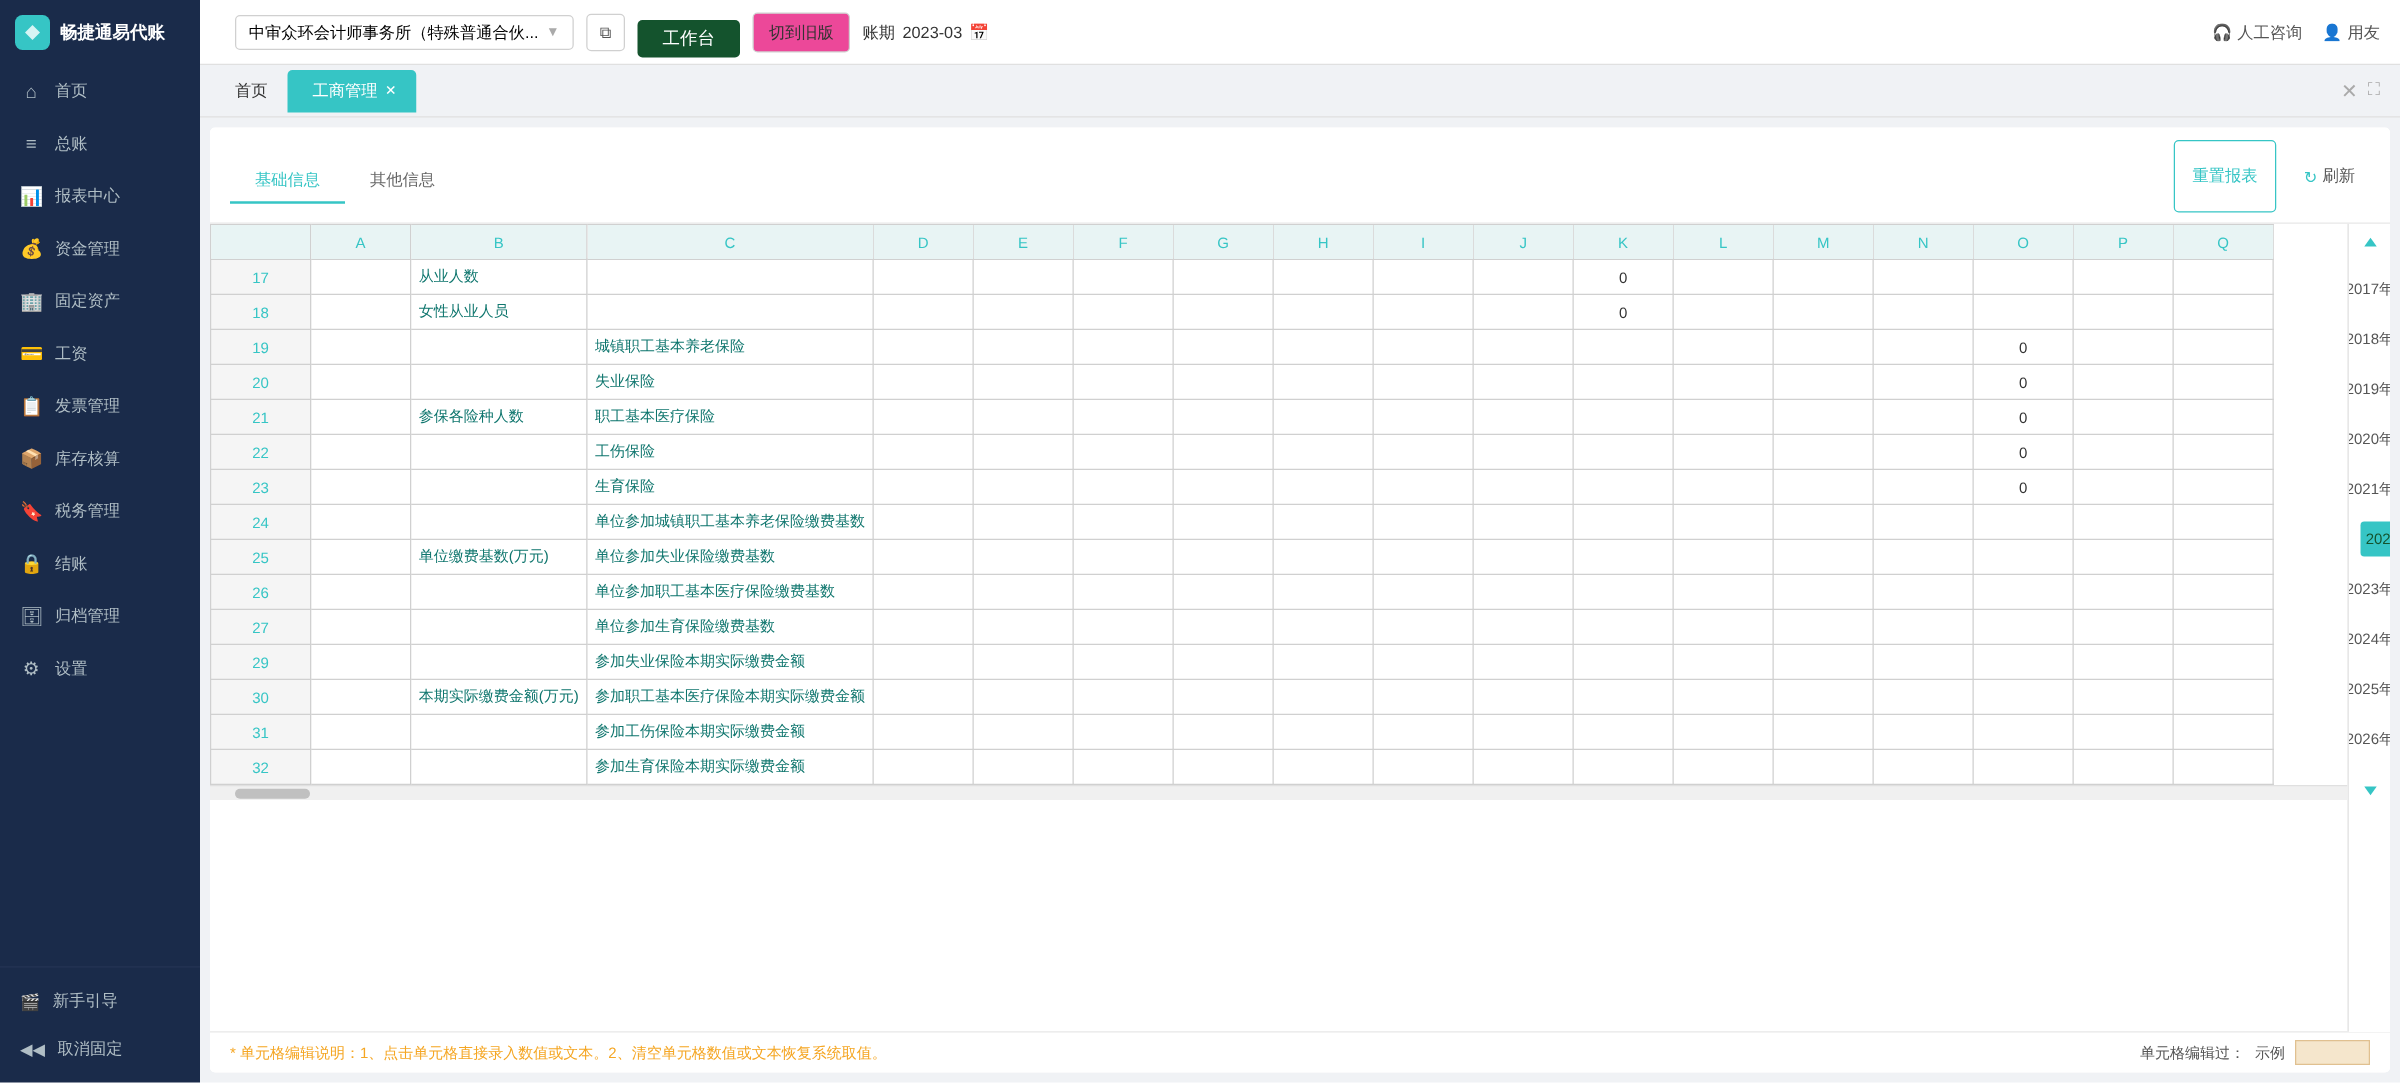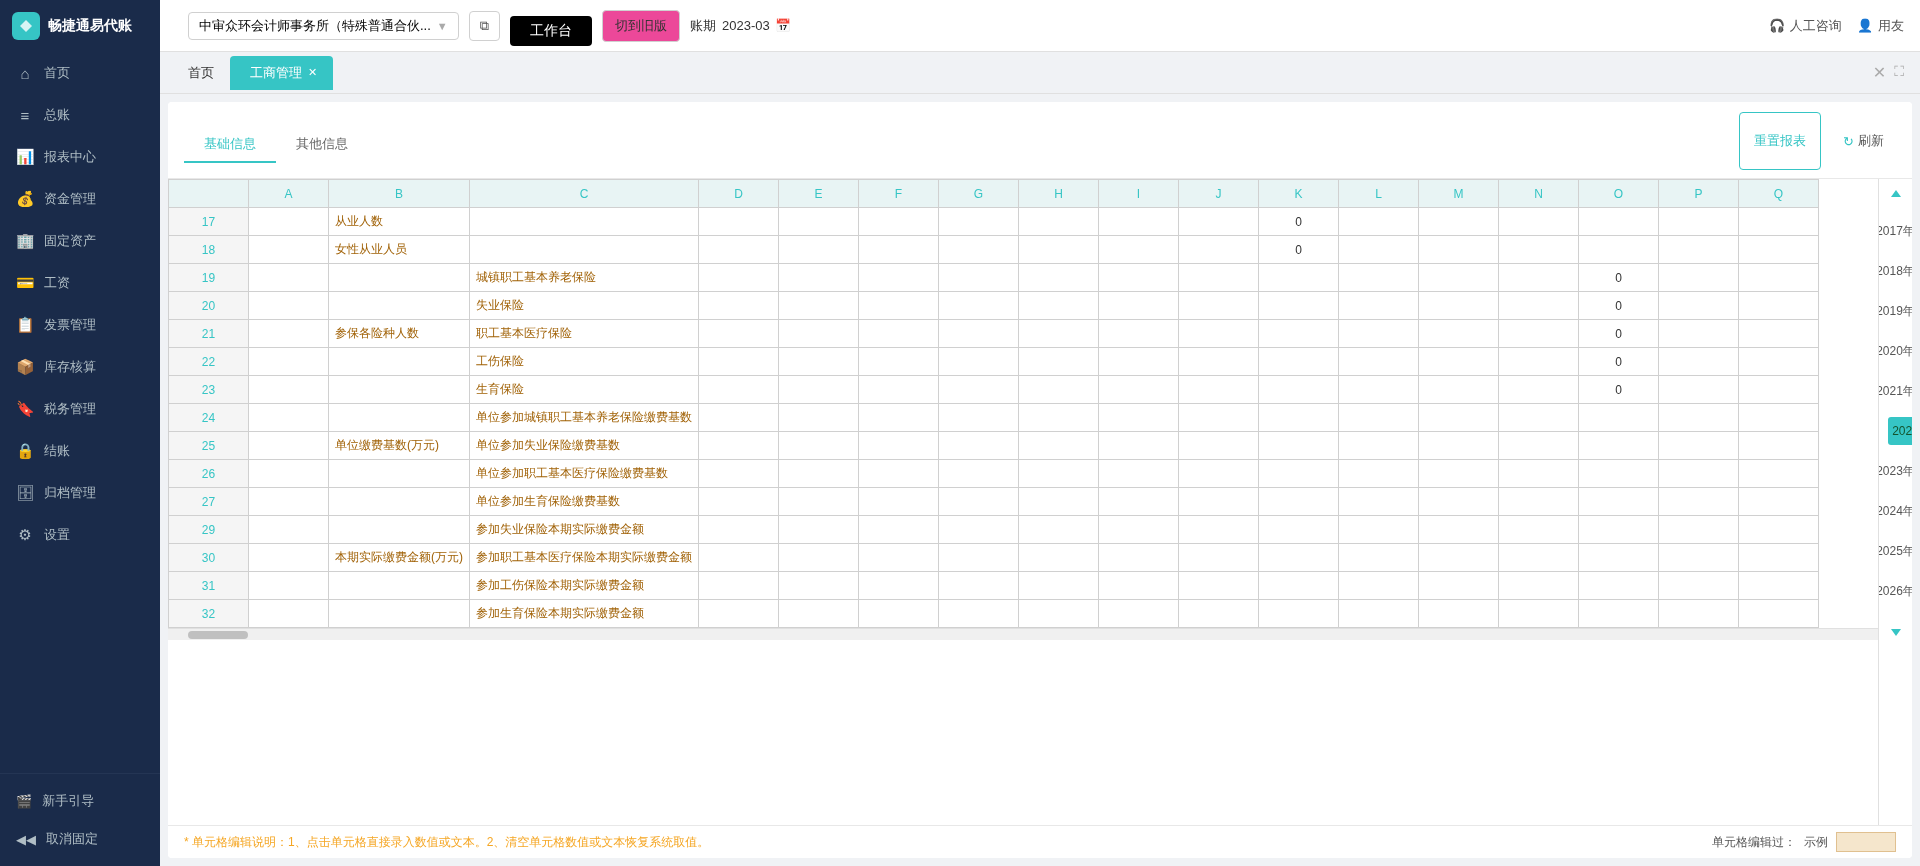--- a/index.html
+++ b/index.html
@@ -26,21 +26,21 @@
       border: 1px solid #d0d0d0; border-radius: 4px;
       background: #fff; cursor: pointer; min-width: 260px;
     }
     .header-icon-btn {
       margin-left: 10px; padding: 6px 10px;
       border: 1px solid #d0d0d0; border-radius: 4px;
       background: #fff; cursor: pointer; font-size: 13px; color: #555;
     }
     .workbench-btn {
       margin-left: 10px; padding: 6px 20px;
-      background: #000000; color: #fff; border: none; border-radius: 4px;
+      background: #14532d; color: #fff; border: none; border-radius: 4px;
       cursor: pointer; font-size: 14px; margin-top: 10px;
     }
     .old-version-btn {
       margin-left: 10px; padding: 6px 12px;
       border: 1px solid #d0d0d0; border-radius: 4px;
       background: #ec4899; cursor: pointer; font-size: 13px; color: #333;
     }
     .period-area {
       display: flex; align-items: center; gap: 6px;
       margin-left: 10px; font-size: 13px; color: #333;
@@ -159,21 +159,21 @@
     .spreadsheet-table th {
       background: #e8f4f4; color: #36c5c5; text-align: center;
       font-weight: normal; position: sticky; top: 0; z-index: 10;
       min-width: 80px;
     }
     .col-row-num { background: #e8f4f4; color: #36c5c5; text-align: center; min-width: 36px; width: 36px; }
     .col-a { min-width: 120px; }
     .col-b { min-width: 120px; }
     .col-c { min-width: 180px; }
     .col-data { min-width: 80px; text-align: center; }
-    .cell-label { color: #a16207; border-radius: 11px; }
+    .cell-label { color: #0f766e; border-radius: 11px; }
     .cell-value { text-align: center; color: #333; }
     .row-num-cell { background: #f5f5f5; color: #36c5c5; text-align: center; font-size: 12px; }
 
     
     .bottom-bar {
       border-top: 1px solid #e8e8e8; padding: 6px 16px;
       display: flex; align-items: center; justify-content: space-between;
       background: #fff; font-size: 12px;
     }
     .bottom-bar-hint { color: #f5a623; }

